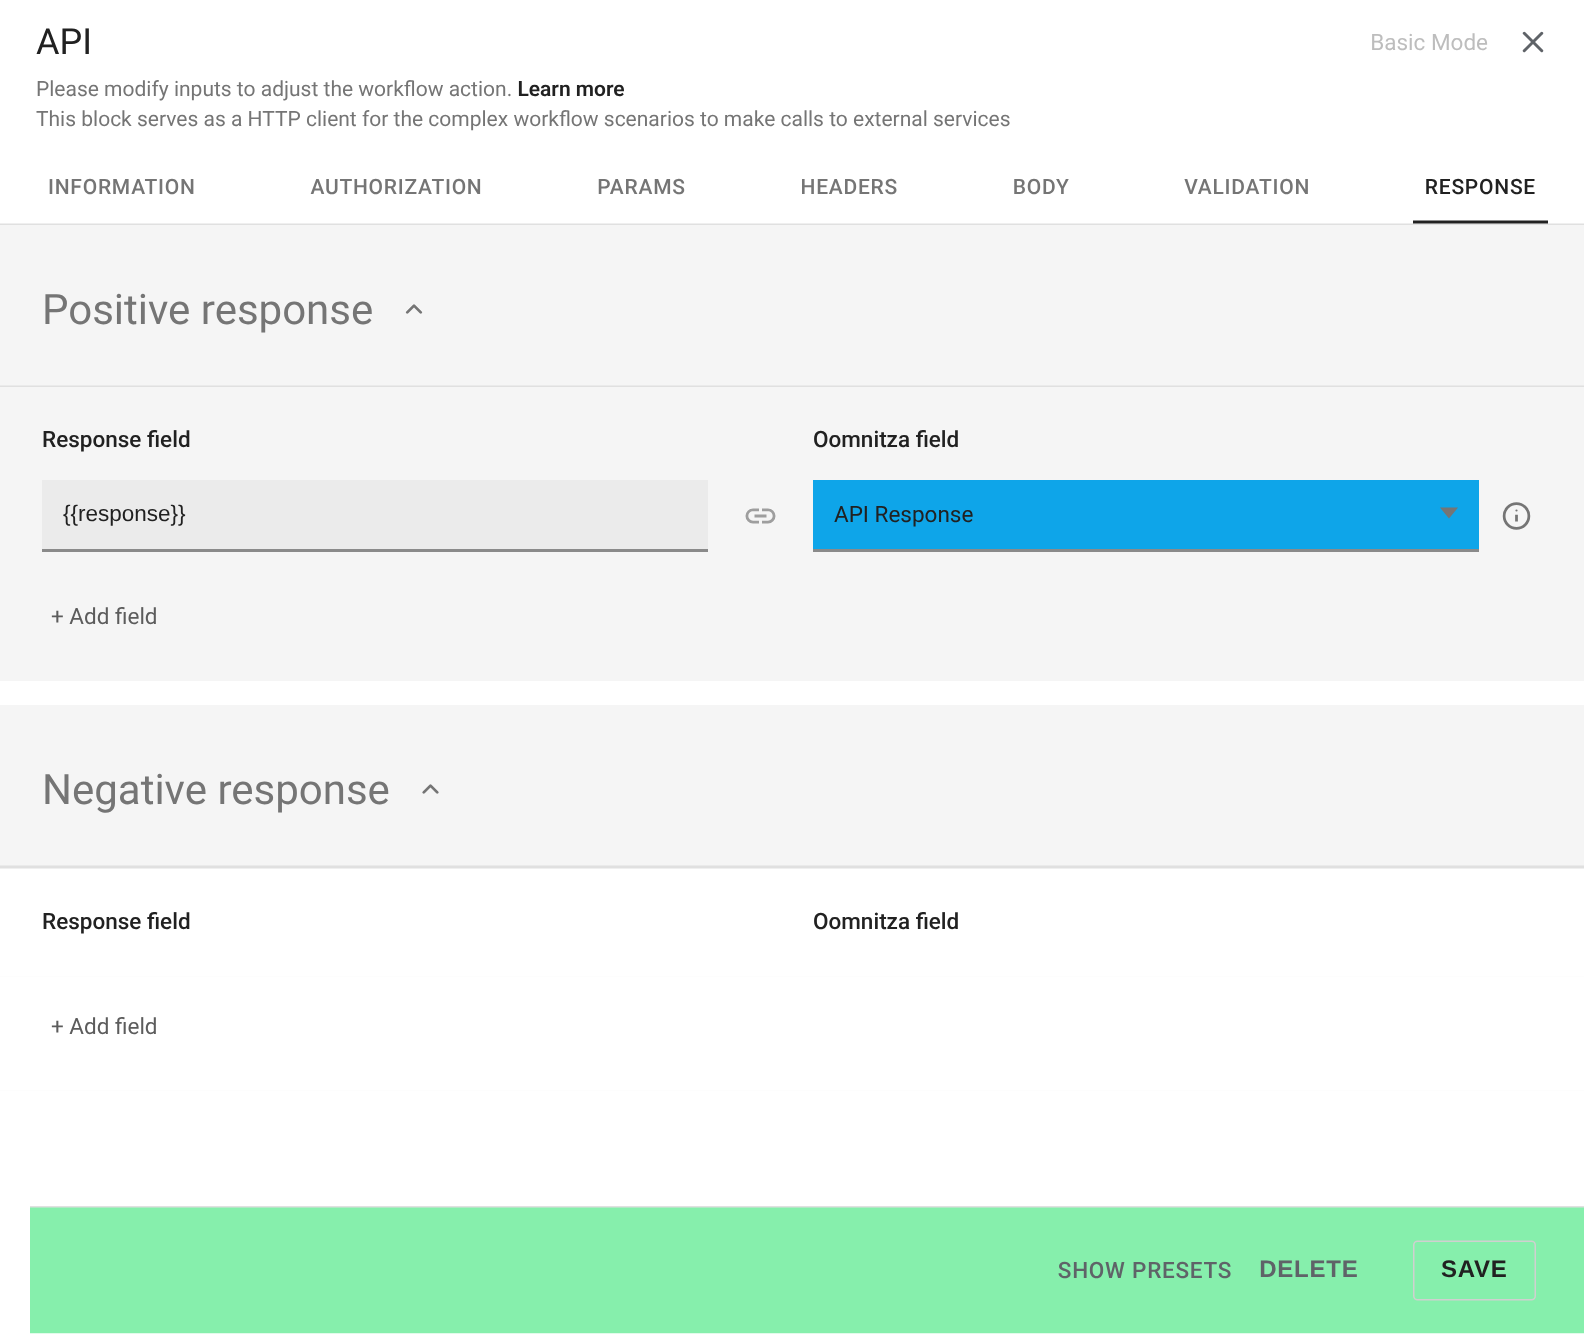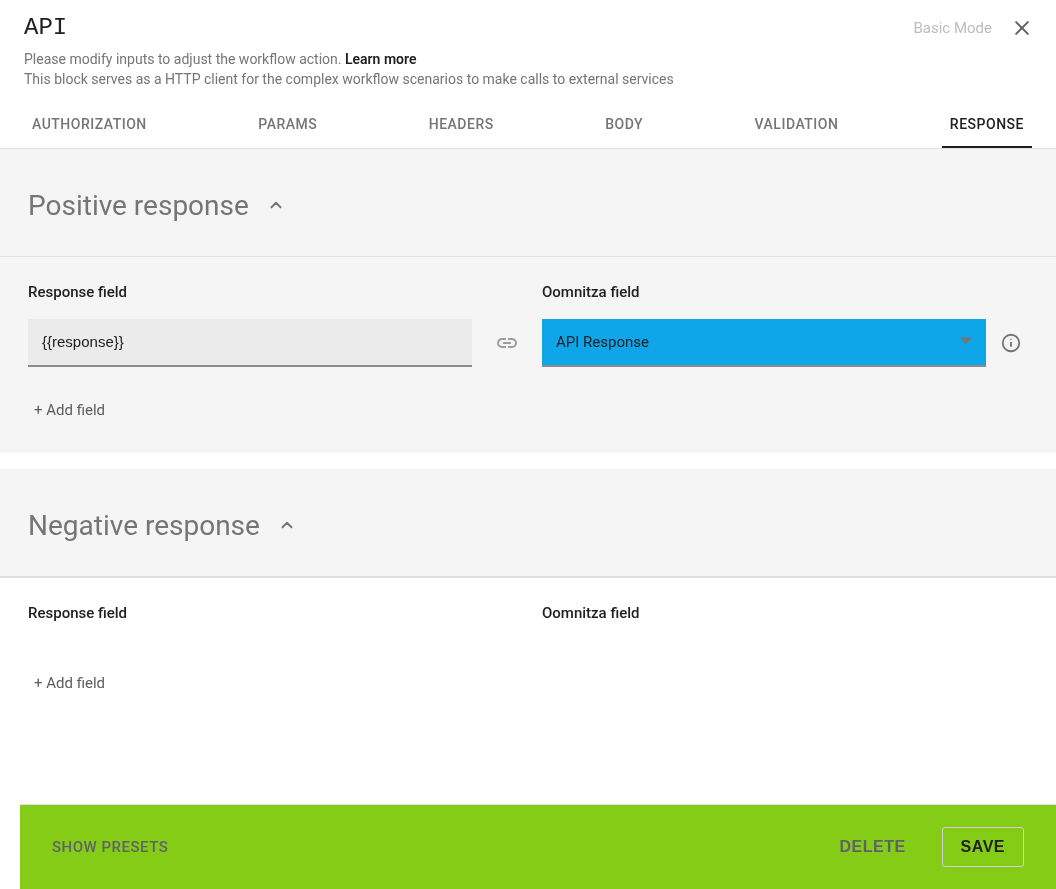--- a/index.html
+++ b/index.html
@@ -16,21 +16,20 @@
     .header {
       padding: 14px 24px 8px 24px;
       display: flex;
       align-items: flex-start;
       justify-content: space-between;
     }
     .header-title {
       font-size: 24px;
       font-weight: 400;
       color: #212121;
-      font-family: Liberation Mono, monospace;
     }
     .header-right {
       display: flex;
       align-items: center;
       gap: 20px;
       padding-top: 4px;
     }
     .mode-label {
       font-size: 15px;
       color: #bdbdbd;
@@ -162,26 +161,26 @@
       color: #5c5c5c;
       cursor: pointer;
     }
 
     .gap { height: 16px; background:#fff; }
 
     
     .footer {
       position: absolute;
       bottom: 0; left: 0; right: 0;
-      background: #84cc16;
+      background: #86efac;
       border-top: 1px solid #e0e0e0;
       padding: 22px 32px;
       display:flex;
       align-items:center;
-      justify-content:space-between;
+      justify-content:flex-end;
       margin-left:20px;
     }
     .footer-left {
       font-size: 15px;
       font-weight: 500;
       letter-spacing: 0.5px;
       color:#5f6368;
       cursor:pointer;
     }
     .footer-right { display:flex; gap:18px; align-items:center; }
@@ -216,20 +215,21 @@
     </div>
   </div>
 </div>
 
 <div class="subdesc">
   <span>Please modify inputs to adjust the workflow action. </span><span class="learn">Learn more</span><br>
   <span>This block serves as a HTTP client for the complex workflow scenarios to make calls to external services</span>
 </div>
 
 <div class="tabs">
+  <div class="tab">INFORMATION</div>
   <div class="tab">AUTHORIZATION</div>
   <div class="tab">PARAMS</div>
   <div class="tab">HEADERS</div>
   <div class="tab">BODY</div>
   <div class="tab">VALIDATION</div>
   <div class="tab active">RESPONSE</div>
 </div>
 
 <div class="panel">
   <div class="sect-header">

